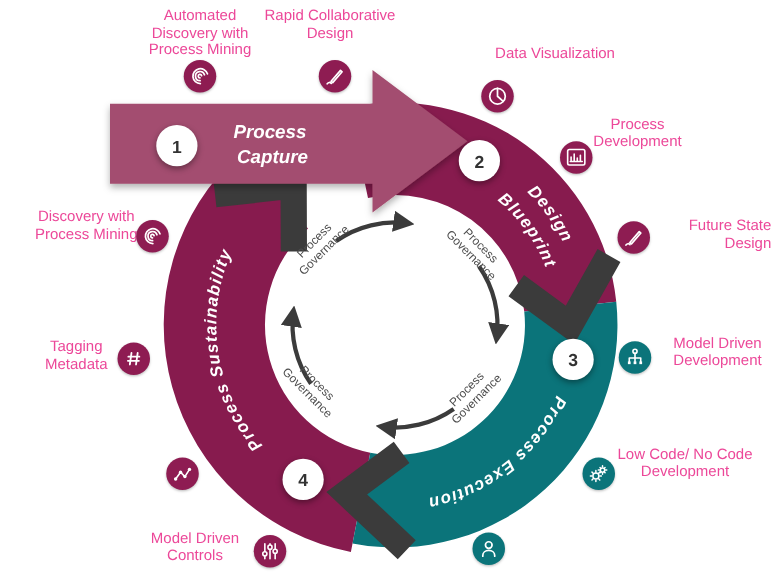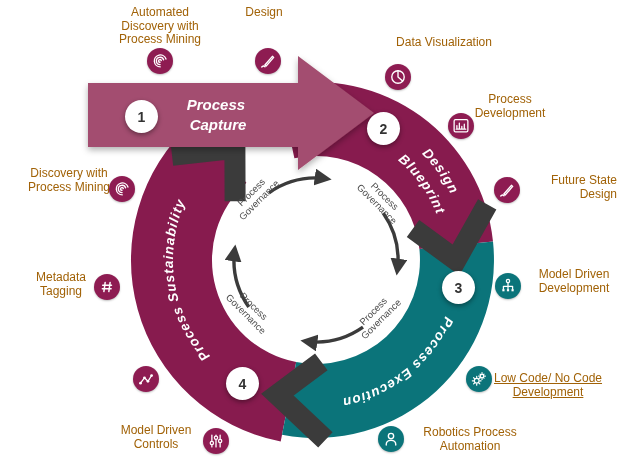--- a/index.html
+++ b/index.html
@@ -3,21 +3,21 @@
 <meta charset="utf-8">
 <style>
   html,body{margin:0;padding:0;background:#fff;}
   .stage{
     position:relative;width:627px;height:462px;background:#fff;overflow:hidden;
     font-family:"Liberation Sans",sans-serif;
   }
   .stage svg.bg{position:absolute;left:0;top:0;}
   
   .label{
-    position:absolute;color:#a16207;font-size:12px;line-height:13.5px;
+    position:absolute;color:#ec4899;font-size:12px;line-height:13.5px;
     text-align:center;
   }
   .label span{display:block;}
   
   .icon-circle{
     position:absolute;width:26px;height:26px;border-radius:50%;
     display:flex;align-items:center;justify-content:center;
     box-shadow:0 1px 2px rgba(0,0,0,.25);
   }
   .icon-circle.maroon{background:#8E1C52;}
@@ -103,54 +103,51 @@
   <div class="step-circle" style="left:226px;top:367px;">
       <span>4</span>
     </div>
 
   <div class="label" style="left:100px;top:6px;width:120px;">
       <span>Automated</span>
       <span>Discovery with</span>
       <span>Process Mining</span>
     </div>
   <div class="label" style="left:204px;top:6px;width:120px;">
+      <span>Rapid Collaborative</span>
       <span>Design</span>
     </div>
   <div class="label" style="left:384px;top:36px;width:120px;text-align:center;">
       <span>Data Visualization</span>
     </div>
   <div class="label" style="left:455px;top:93px;width:110px;">
       <span>Process</span>
       <span>Development</span>
     </div>
   <div class="label" style="left:507px;top:174px;width:110px;text-align:right;">
       <span>Future State</span>
       <span>Design</span>
     </div>
   <div class="label" style="left:519px;top:268px;width:110px;">
       <span>Model Driven</span>
       <span>Development</span>
     </div>
-  <div class="label" style="left:488px;top:372px;width:120px;text-decoration:underline;">
+  <div class="label" style="left:488px;top:357px;width:120px;">
       <span>Low Code/ No Code</span>
       <span>Development</span>
-    </div>
-  <div class="label" style="left:410px;top:426px;width:120px;">
-      <span>Robotics Process</span>
-      <span>Automation</span>
     </div>
   <div class="label" style="left:96px;top:424px;width:120px;">
       <span>Model Driven</span>
       <span>Controls</span>
     </div>
   <div class="label" style="left:8px;top:362px;width:136px;">
     </div>
   <div class="label" style="left:11px;top:271px;width:100px;">
+      <span>Tagging</span>
       <span>Metadata</span>
-      <span>Tagging</span>
     </div>
   <div class="label" style="left:9px;top:167px;width:120px;">
       <span>Discovery with</span>
       <span>Process Mining</span>
     </div>
 
   <div class="icon-circle maroon" style="left:147px;top:48px;">
     <svg viewBox="0 0 24 24" fill="none" stroke="#fff" stroke-width="1.5" stroke-linecap="round">
         <path d="M12 13.4a1.5 1.5 0 1 1 1.4-1.9"></path>
         <path d="M12.1 15.9a4 4 0 1 1 3.8-5.2"></path>

